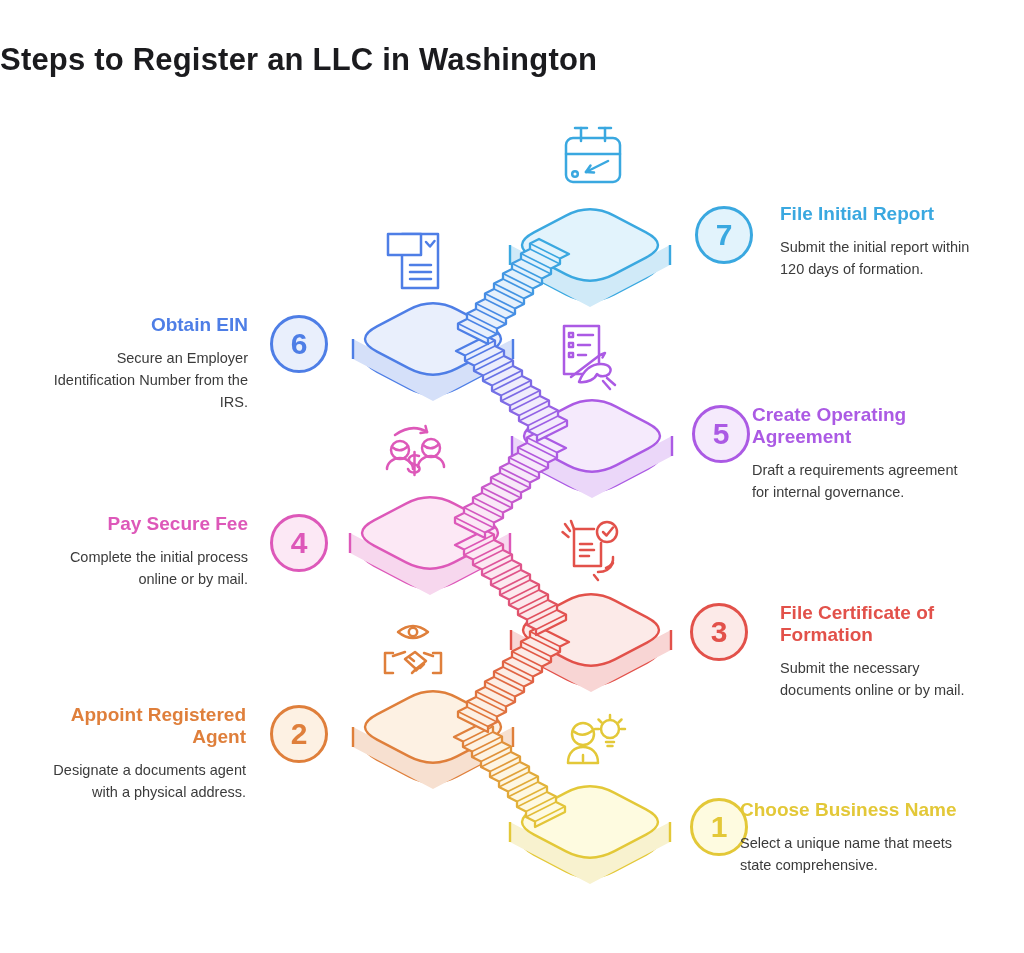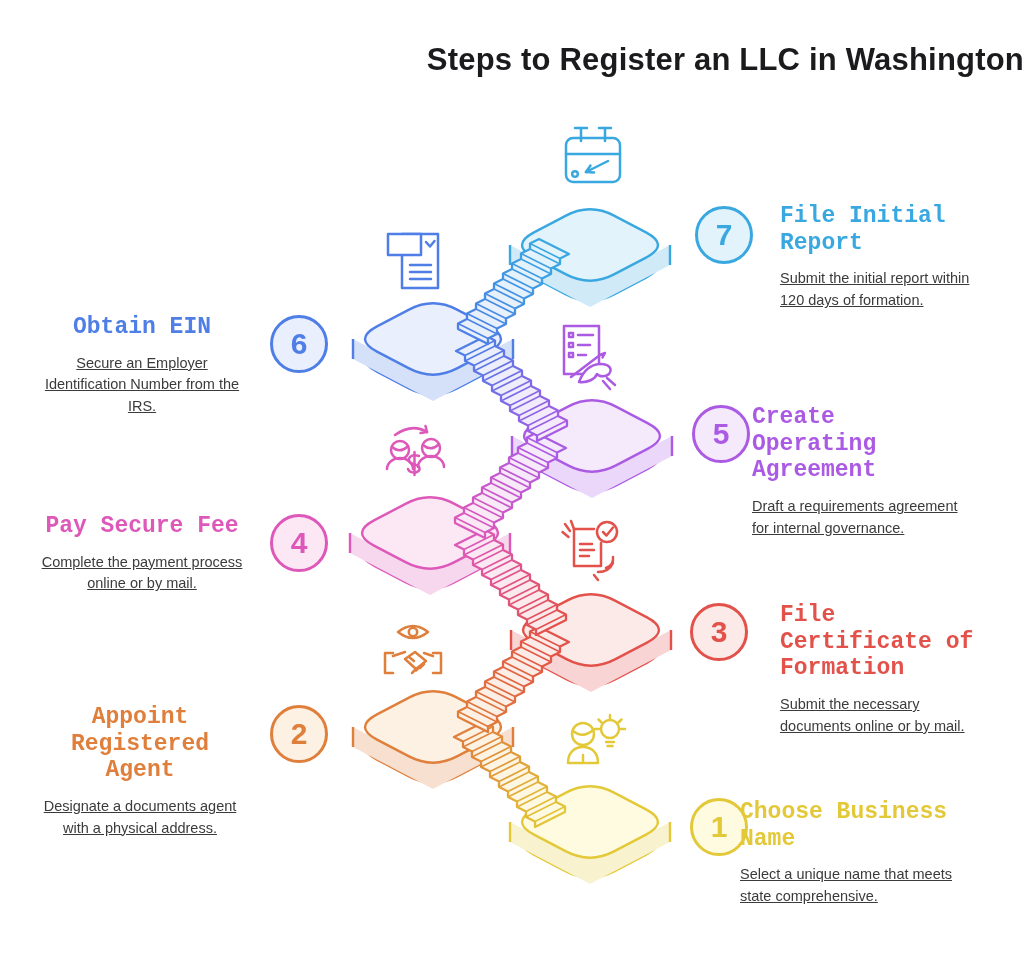--- a/index.html
+++ b/index.html
@@ -1,28 +1,28 @@
 <!DOCTYPE html>
 <html><head>
 <meta charset="utf-8">
 <style>
   html,body{margin:0;padding:0;background:#fff;}
   .canvas{position:relative;width:1024px;height:953px;margin:0 auto;background:#fff;overflow:hidden;
           font-family:"Liberation Sans",sans-serif;}
-  h1.page-title{position:absolute;top:42px;left:0;width:100%;text-align:right;margin:0;
+  h1.page-title{position:absolute;top:42px;left:0;width:100%;text-align:left;margin:0;
       font-size:31px;font-weight:800;letter-spacing:.2px;color:#1b1b1e;}
   #scene{position:absolute;left:0;top:0;}
   .badge{position:absolute;width:58px;height:58px;border-radius:50%;box-sizing:border-box;
       border:3px solid var(--c);background:var(--t);color:var(--c);
       display:flex;align-items:center;justify-content:center;
       font-size:30px;font-weight:700;}
   .txt{position:absolute;}
-  .txt .s-title{margin:0 0 12px 0;font-size:23px;line-height:1.16;font-weight:700;color:var(--c);font-family:Liberation Mono, monospace;}
-  .txt .s-desc{margin:0;font-size:14.5px;line-height:1.5;color:#3b3b3b;font-weight:500;text-decoration:underline;}
-  .left-col{text-align:center;}
+  .txt .s-title{margin:0 0 12px 0;font-size:19px;line-height:1.16;font-weight:700;color:var(--c);}
+  .txt .s-desc{margin:0;font-size:14.5px;line-height:1.5;color:#3b3b3b;font-weight:500;}
+  .left-col{text-align:right;}
   #b1{left:690px;top:798px} #t1{left:740px;top:799px;width:220px}
   #b2{left:270px;top:705px} #t2{left:34px;top:704px;width:212px}
   #b3{left:690px;top:603px} #t3{left:780px;top:602px;width:210px}
   #b4{left:270px;top:514px} #t4{left:36px;top:513px;width:212px}
   #b5{left:692px;top:405px} #t5{left:752px;top:404px;width:210px}
   #b6{left:270px;top:315px} #t6{left:36px;top:314px;width:212px}
   #b7{left:695px;top:206px} #t7{left:780px;top:203px;width:215px}
 </style>
 </head>
 <body>
@@ -252,21 +252,21 @@
 
   <div class="badge" id="b5" style="--c: #AB5AE4; --t: #F5EAFC;">5</div>
   <div class="txt" id="t5" style="--c: #AB5AE4; --t: #F5EAFC;">
     <h3 class="s-title">Create Operating Agreement</h3>
     <p class="s-desc">Draft a requirements agreement for internal governance.</p>
   </div>
 
   <div class="badge" id="b4" style="--c: #DD58B9; --t: #FCE8F5;">4</div>
   <div class="txt left-col" id="t4" style="--c: #DD58B9; --t: #FCE8F5;">
     <h3 class="s-title">Pay Secure Fee</h3>
-    <p class="s-desc">Complete the payment process online or by mail.</p>
+    <p class="s-desc">Complete the initial process online or by mail.</p>
   </div>
 
   <div class="badge" id="b3" style="--c: #E2514A; --t: #FCEAE8;">3</div>
   <div class="txt" id="t3" style="--c: #E2514A; --t: #FCEAE8;">
     <h3 class="s-title">File Certificate of Formation</h3>
     <p class="s-desc">Submit the necessary documents online or by mail.</p>
   </div>
 
   <div class="badge" id="b2" style="--c: #DF7F3B; --t: #FDF1E3;">2</div>
   <div class="txt left-col" id="t2" style="--c: #DF7F3B; --t: #FDF1E3;">

